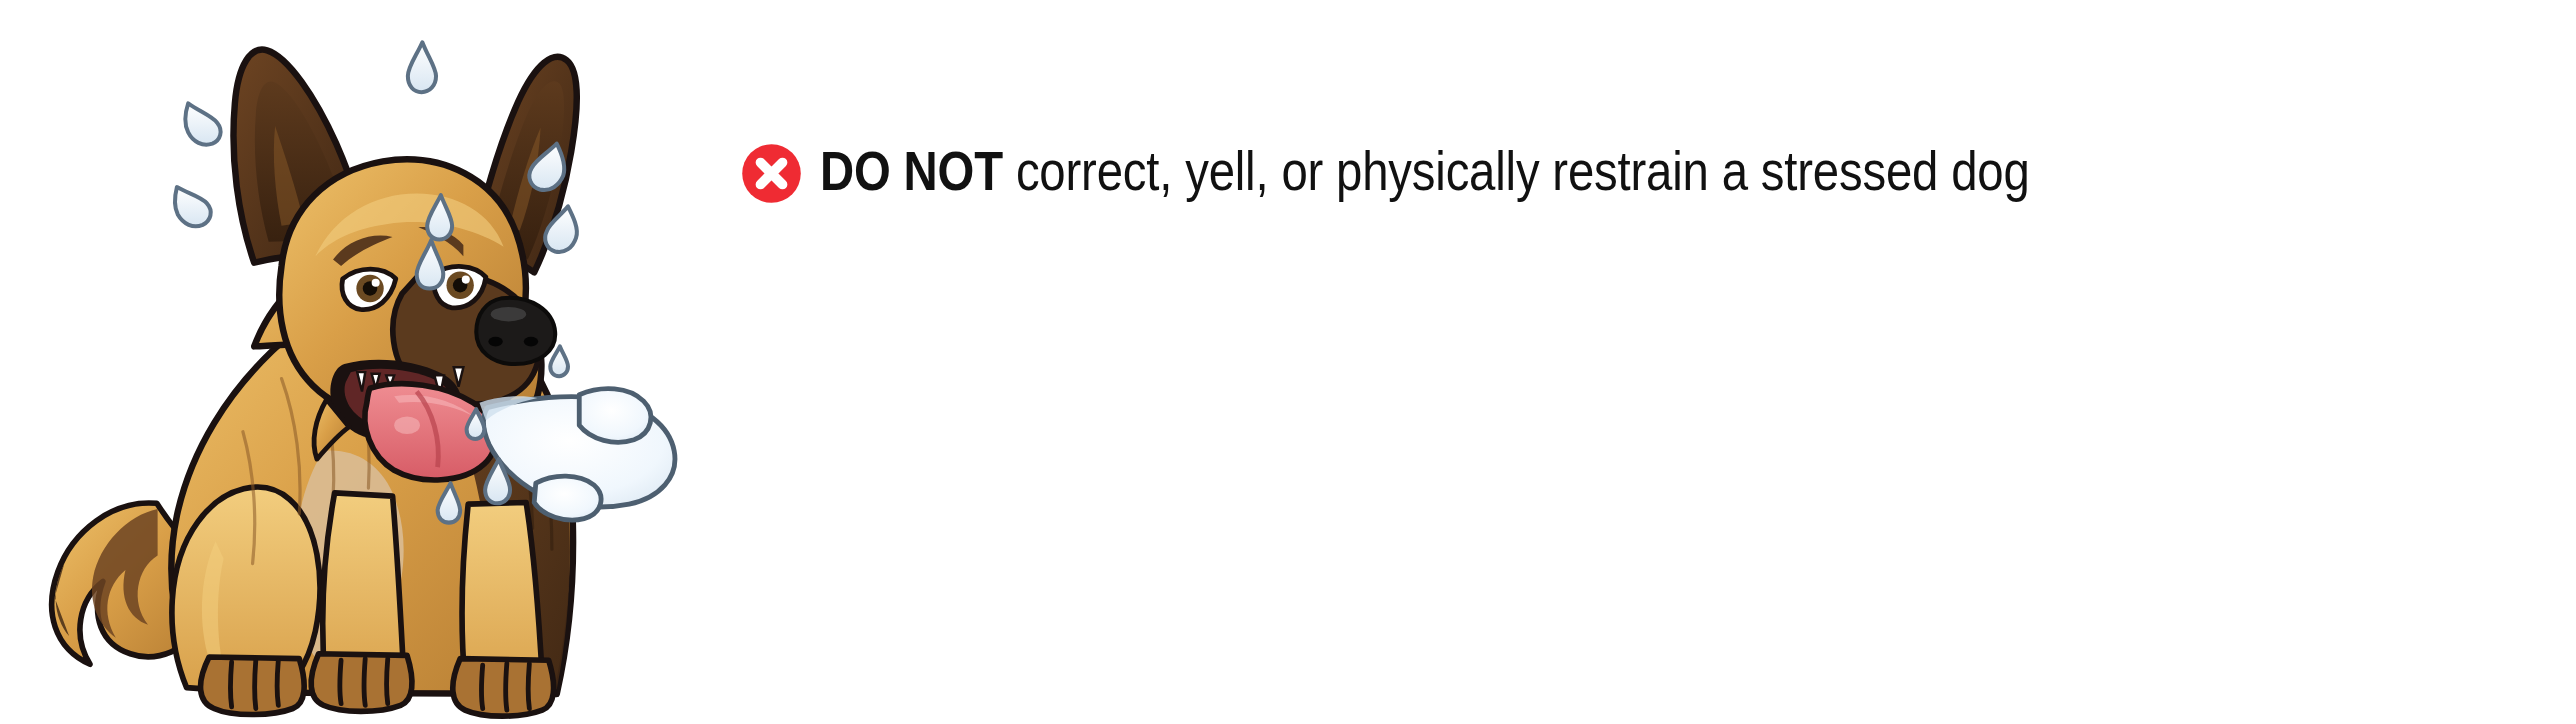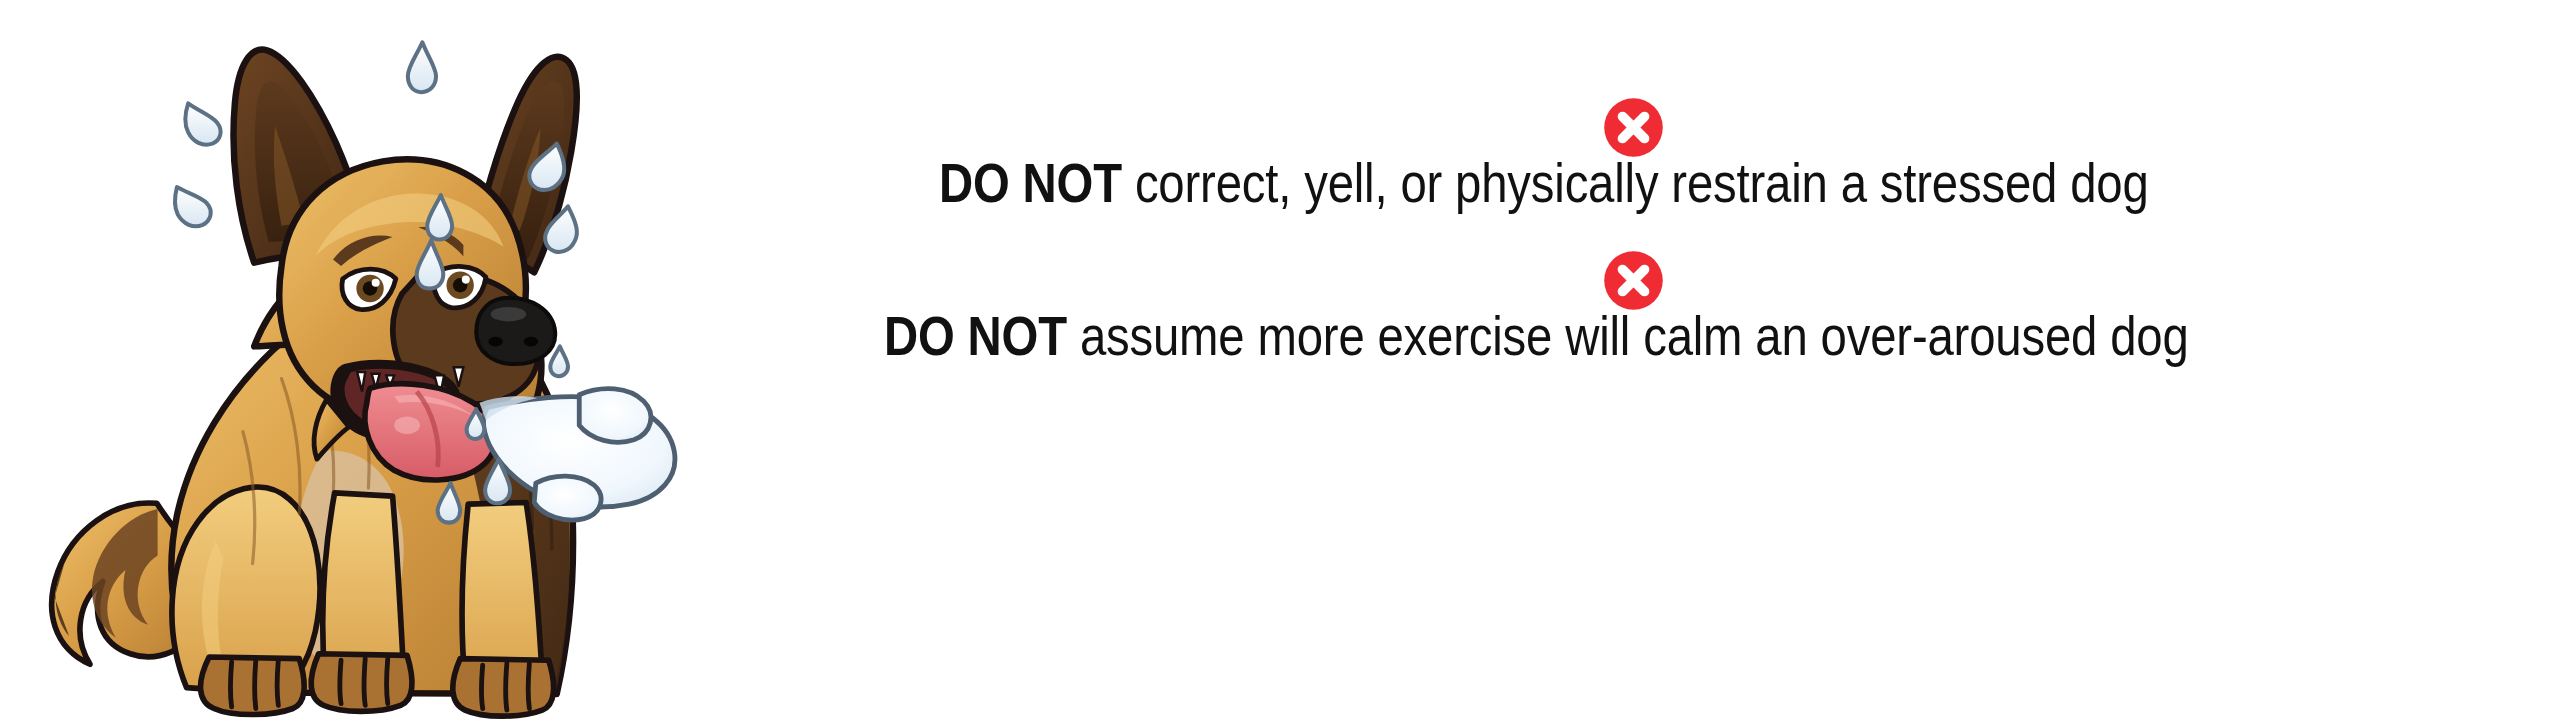--- a/index.html
+++ b/index.html
@@ -45,21 +45,20 @@
     left: 741px;
     top: 95px;
     width: 1803px;
     z-index: 3;
   }
 
   .line {
     display: flex;
     align-items: center;
     height: 153px;
-    flex-direction: column;
   }
 
   .x-badge {
     flex: 0 0 auto;
     width: 61px;
     height: 61px;
     margin-right: 17.7px;
     position: relative;
     top: 1.6px;
   }
@@ -308,25 +307,16 @@
       <svg class="x-badge" viewBox="0 0 100 100">
         <circle cx="50" cy="50" r="48" fill="#ef2b33"></circle>
         <path d="M32 32 L68 68 M68 32 L32 68" stroke="#ffffff" stroke-width="16" stroke-linecap="round"></path>
       </svg>
       <div class="line-text">
         <span class="strong">DO NOT</span><span class="rest"> correct, yell, or physically restrain a stressed dog</span>
       </div>
     </div>
 
 
-    <div class="line">
-      <svg class="x-badge" viewBox="0 0 100 100">
-        <circle cx="50" cy="50" r="48" fill="#ef2b33"></circle>
-        <path d="M32 32 L68 68 M68 32 L32 68" stroke="#ffffff" stroke-width="16" stroke-linecap="round"></path>
-      </svg>
-      <div class="line-text">
-        <span class="strong">DO NOT</span><span class="rest"> assume more exercise will calm an over-aroused dog</span>
-      </div>
-    </div>
 
   </div>
 </div>
 
 
 </body></html>

